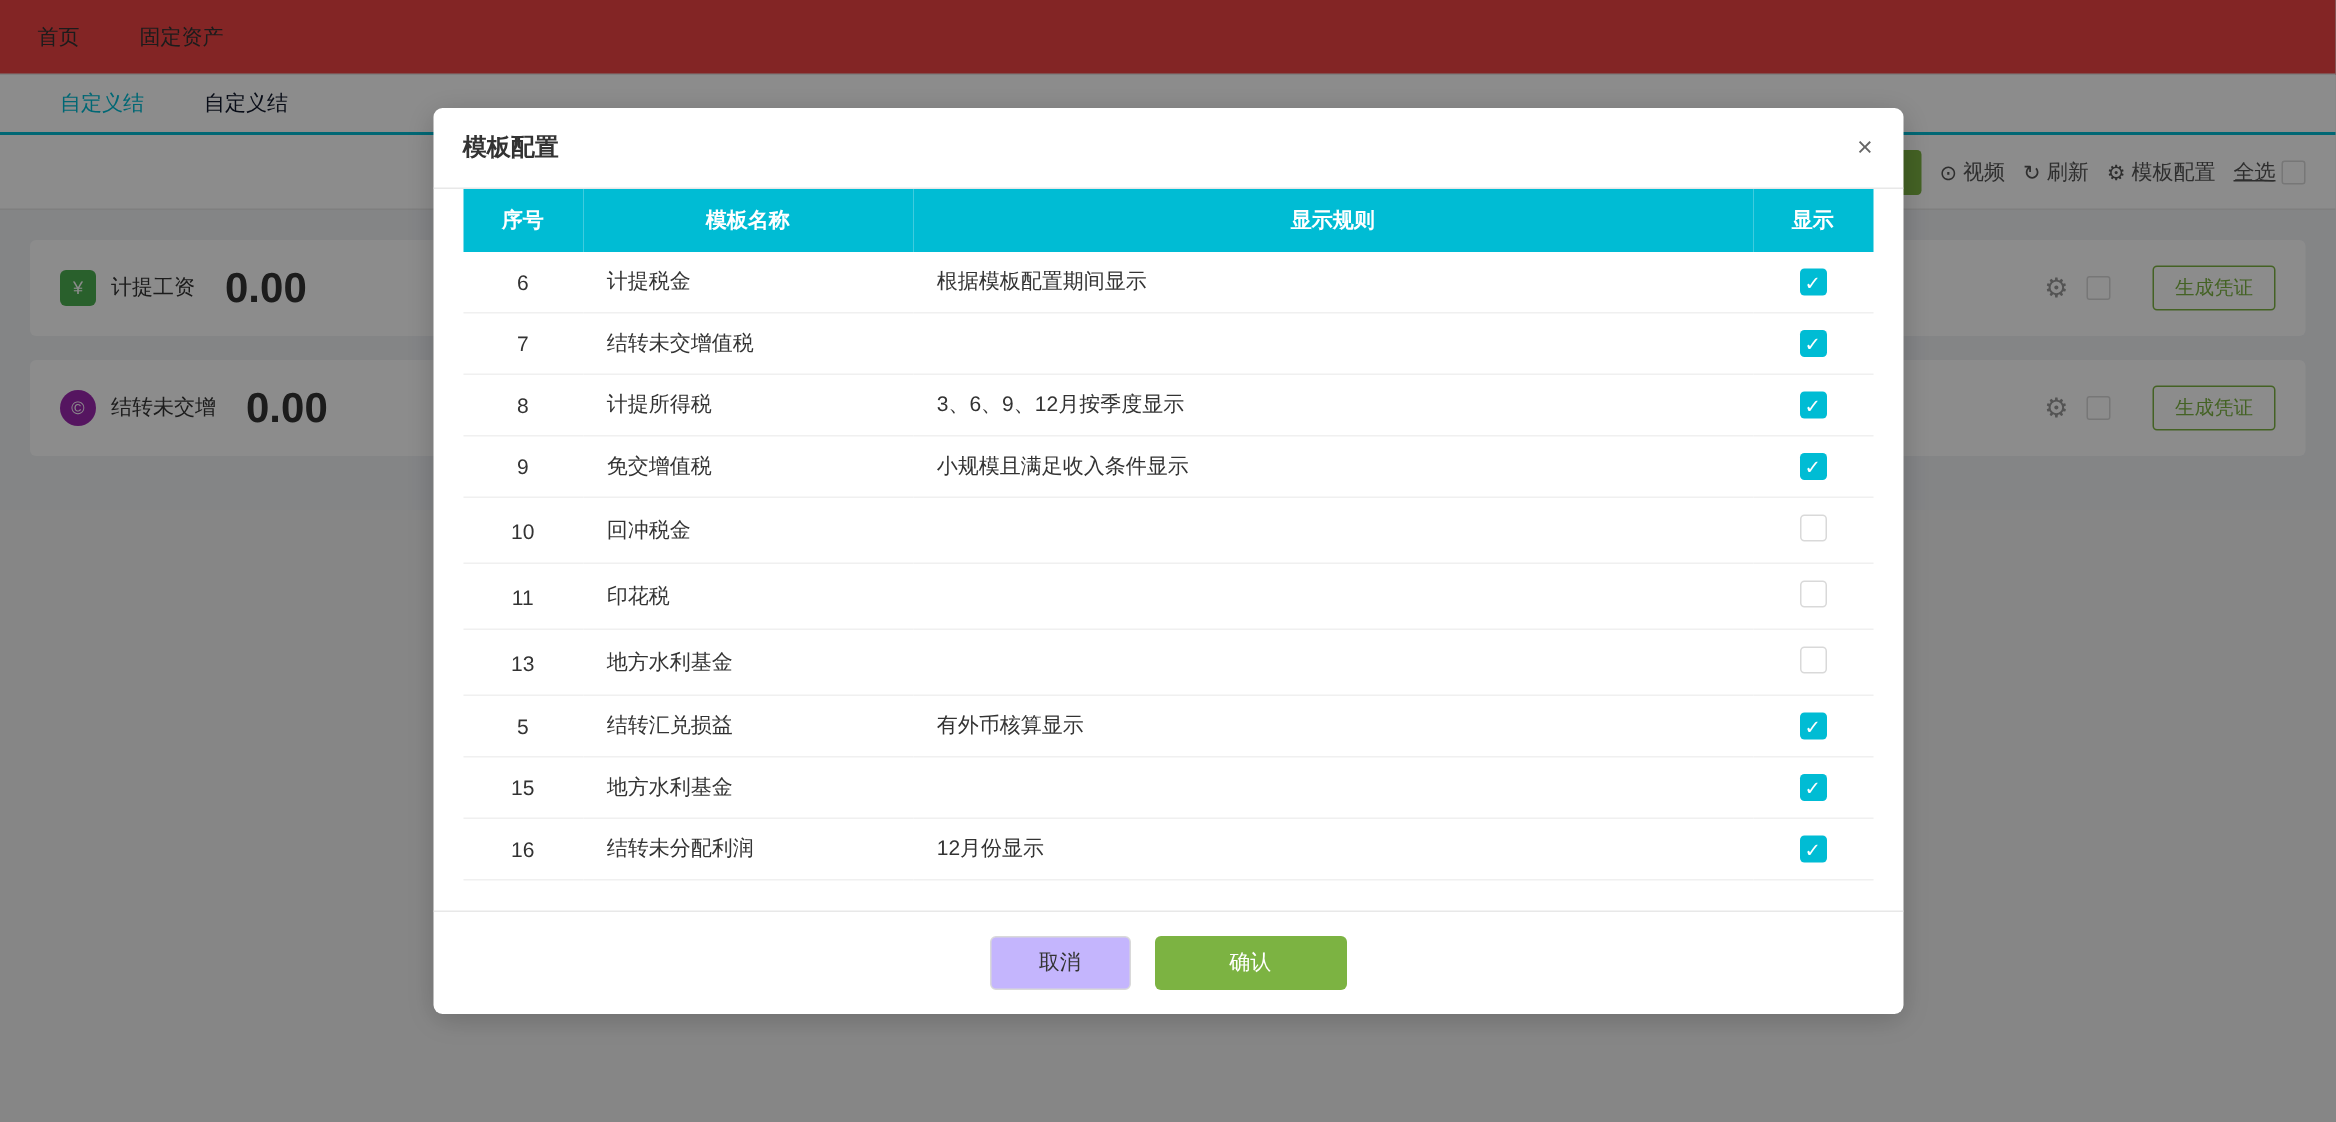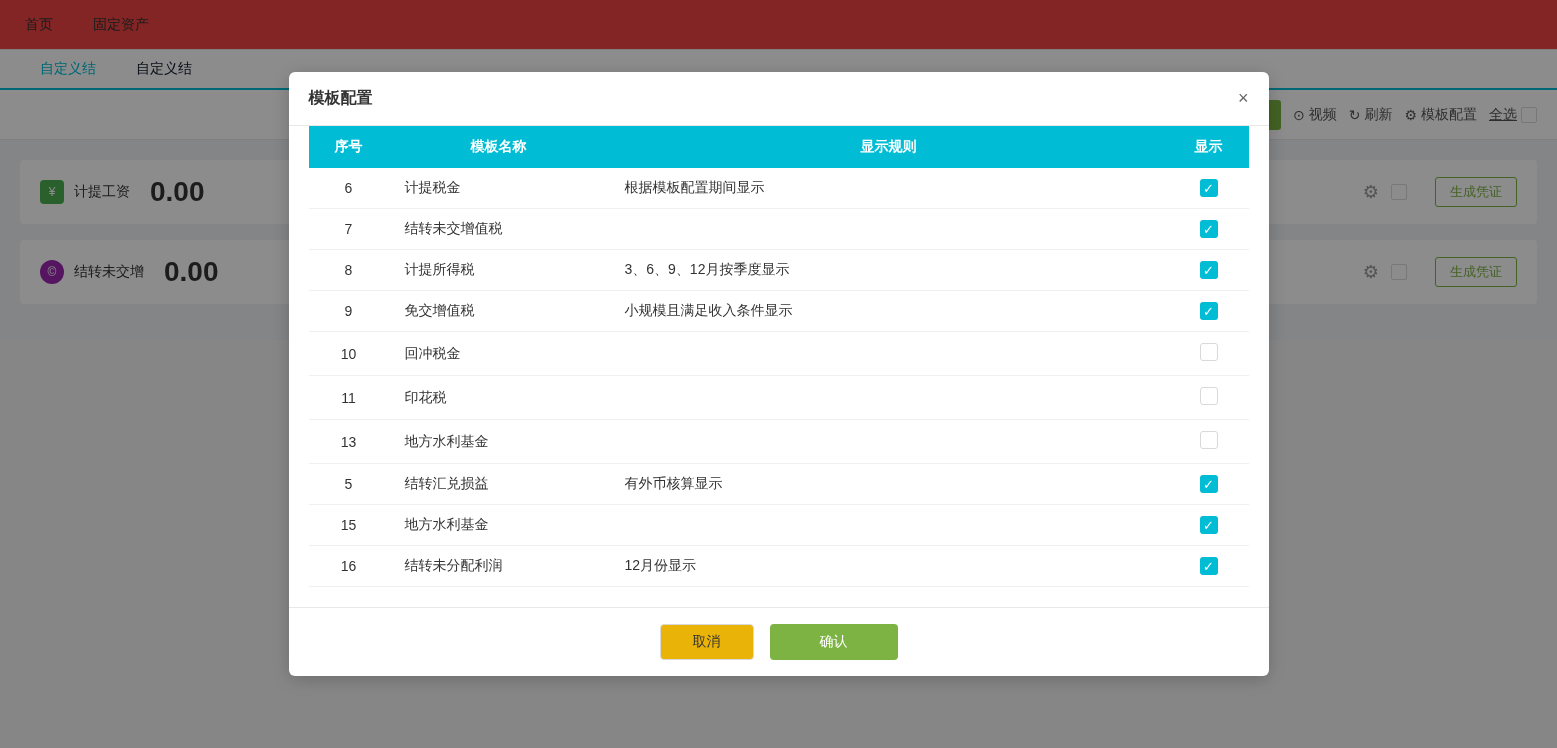--- a/index.html
+++ b/index.html
@@ -293,21 +293,21 @@
     .modal-footer {
       padding: 16px 20px;
       display: flex;
       justify-content: center;
       gap: 16px;
       border-top: 1px solid #e8e8e8;
     }
     .btn-cancel {
       padding: 8px 32px;
       border: 1px solid #d9d9d9;
-      background: #eab308;
+      background: #c4b5fd;
       color: #333;
       border-radius: 4px;
       cursor: pointer;
       font-size: 14px;
     }
     .btn-confirm {
       padding: 8px 50px;
       border: none;
       background: #7cb342;
       color: #fff;

